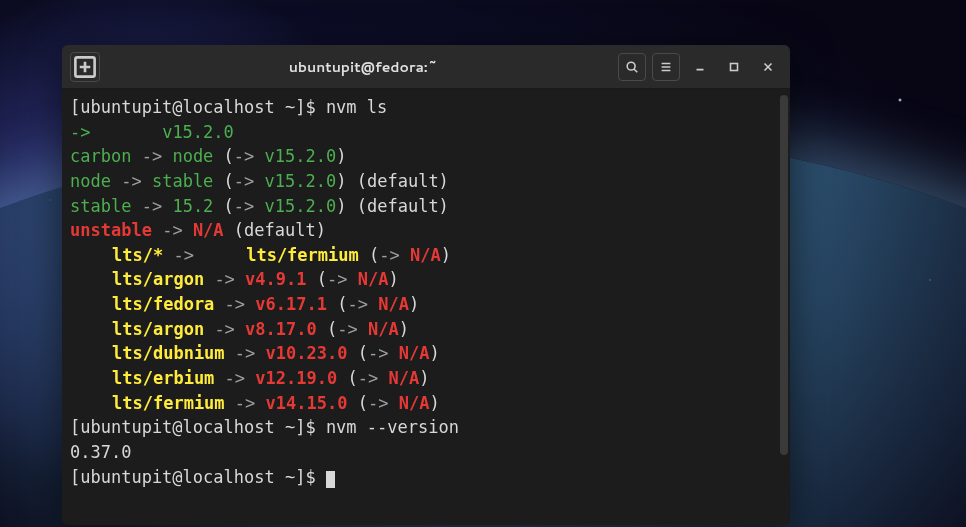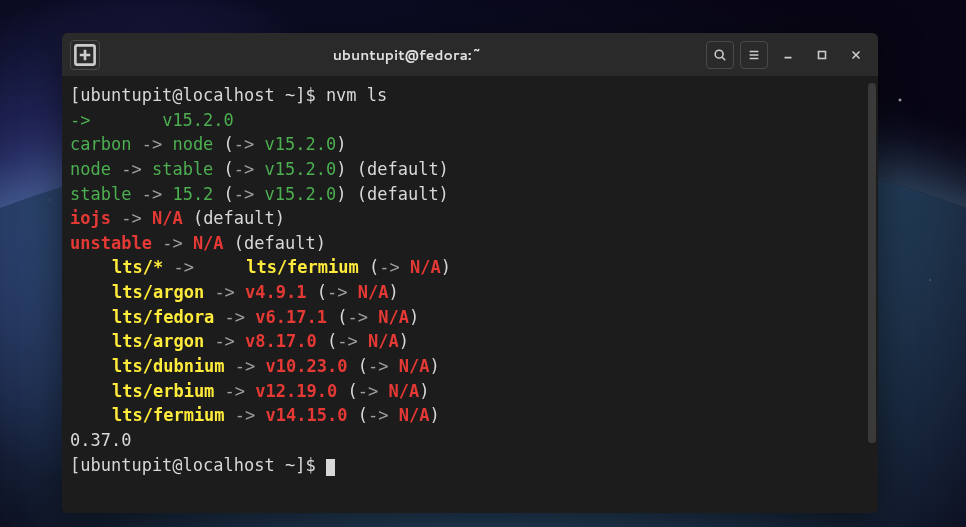--- a/index.html
+++ b/index.html
@@ -26,22 +26,22 @@
       transform: translateX(-50%);
       width: 1600px;
       height: 800px;
       border-radius: 50%;
       background: radial-gradient(ellipse at top, #4a7ba8 0%, #2a4c6a 30%, transparent 60%);
       box-shadow: 0 -20px 60px rgba(120,180,220,0.4);
     }
     .terminal-window {
       position: absolute;
       left: 62px;
-      top: 33px;
-      width: 816px;
+      top: 45px;
+      width: 728px;
       height: 480px;
       background: #1f1f1f;
       border-radius: 6px;
       box-shadow: 0 8px 40px rgba(0,0,0,0.6);
       display: flex;
       flex-direction: column;
       overflow: hidden;
     }
     .titlebar {
       height: 44px;
@@ -178,36 +178,36 @@
     <div class="line"><span class="c-white">[ubuntupit@localhost ~]$ </span><span class="c-white">nvm ls</span></div>
 
     <div class="line"><span class="c-green">-&gt;</span><span class="c-green">       </span><span class="c-green">v15.2.0</span></div>
 
     <div class="line"><span class="c-green">carbon</span><span class="c-dim"> </span><span class="c-dim">-&gt;</span><span class="c-dim"> </span><span class="c-green">node</span><span class="c-white"> </span><span class="c-white">(</span><span class="c-dim">-&gt;</span><span class="c-dim"> </span><span class="c-green">v15.2.0</span><span class="c-white">)</span></div>
 
     <div class="line"><span class="c-green">node</span><span class="c-dim"> </span><span class="c-dim">-&gt;</span><span class="c-dim"> </span><span class="c-green">stable</span><span class="c-white"> </span><span class="c-white">(</span><span class="c-dim">-&gt;</span><span class="c-dim"> </span><span class="c-green">v15.2.0</span><span class="c-white">)</span><span class="c-white"> (default)</span></div>
 
     <div class="line"><span class="c-green">stable</span><span class="c-dim"> </span><span class="c-dim">-&gt;</span><span class="c-dim"> </span><span class="c-green">15.2</span><span class="c-white"> </span><span class="c-white">(</span><span class="c-dim">-&gt;</span><span class="c-dim"> </span><span class="c-green">v15.2.0</span><span class="c-white">)</span><span class="c-white"> (default)</span></div>
 
-    <div class="line"><span class="c-red">iojs</span><span class="c-dim"> </span><span class="c-dim">-&gt;</span><span class="c-dim"> </span><span class="c-red">N/A</span><span class="c-white"> (default)</span></div>
 
     <div class="line"><span class="c-red">unstable</span><span class="c-dim"> </span><span class="c-dim">-&gt;</span><span class="c-dim"> </span><span class="c-red">N/A</span><span class="c-white"> (default)</span></div>
 
     <div class="line"><span class="c-yellow">lts/*</span><span class="c-dim"> </span><span class="c-dim">-&gt;</span><span class="c-dim"> </span><span class="c-yellow">lts/fermium</span><span class="c-white"> </span><span class="c-white">(</span><span class="c-dim">-&gt;</span><span class="c-dim"> </span><span class="c-red">N/A</span><span class="c-white">)</span></div>
 
     <div class="line"><span class="c-yellow">lts/argon</span><span class="c-dim"> </span><span class="c-dim">-&gt;</span><span class="c-dim"> </span><span class="c-red">v4.9.1</span><span class="c-white"> </span><span class="c-white">(</span><span class="c-dim">-&gt;</span><span class="c-dim"> </span><span class="c-red">N/A</span><span class="c-white">)</span></div>
 
     <div class="line"><span class="c-yellow">lts/fedora</span><span class="c-dim"> </span><span class="c-dim">-&gt;</span><span class="c-dim"> </span><span class="c-red">v6.17.1</span><span class="c-white"> </span><span class="c-white">(</span><span class="c-dim">-&gt;</span><span class="c-dim"> </span><span class="c-red">N/A</span><span class="c-white">)</span></div>
 
     <div class="line"><span class="c-yellow">lts/argon</span><span class="c-dim"> </span><span class="c-dim">-&gt;</span><span class="c-dim"> </span><span class="c-red">v8.17.0</span><span class="c-white"> </span><span class="c-white">(</span><span class="c-dim">-&gt;</span><span class="c-dim"> </span><span class="c-red">N/A</span><span class="c-white">)</span></div>
 
     <div class="line"><span class="c-yellow">lts/dubnium</span><span class="c-dim"> </span><span class="c-dim">-&gt;</span><span class="c-dim"> </span><span class="c-red">v10.23.0</span><span class="c-white"> </span><span class="c-white">(</span><span class="c-dim">-&gt;</span><span class="c-dim"> </span><span class="c-red">N/A</span><span class="c-white">)</span></div>
 
     <div class="line"><span class="c-yellow">lts/erbium</span><span class="c-dim"> </span><span class="c-dim">-&gt;</span><span class="c-dim"> </span><span class="c-red">v12.19.0</span><span class="c-white"> </span><span class="c-white">(</span><span class="c-dim">-&gt;</span><span class="c-dim"> </span><span class="c-red">N/A</span><span class="c-white">)</span></div>
 
     <div class="line"><span class="c-yellow">lts/fermium</span><span class="c-dim"> </span><span class="c-dim">-&gt;</span><span class="c-dim"> </span><span class="c-red">v14.15.0</span><span class="c-white"> </span><span class="c-white">(</span><span class="c-dim">-&gt;</span><span class="c-dim"> </span><span class="c-red">N/A</span><span class="c-white">)</span></div>
 
+    <div class="line"><span class="c-white">[ubuntupit@localhost ~]$ </span><span class="c-white">nvm --version</span></div>
 
     <div class="line"><span class="c-white">0.37.0</span></div>
 
     <div class="line"><span class="c-white">[ubuntupit@localhost ~]$ </span><span class="cursor"></span></div>
   </div>
 </div>
 
 </body></html>

